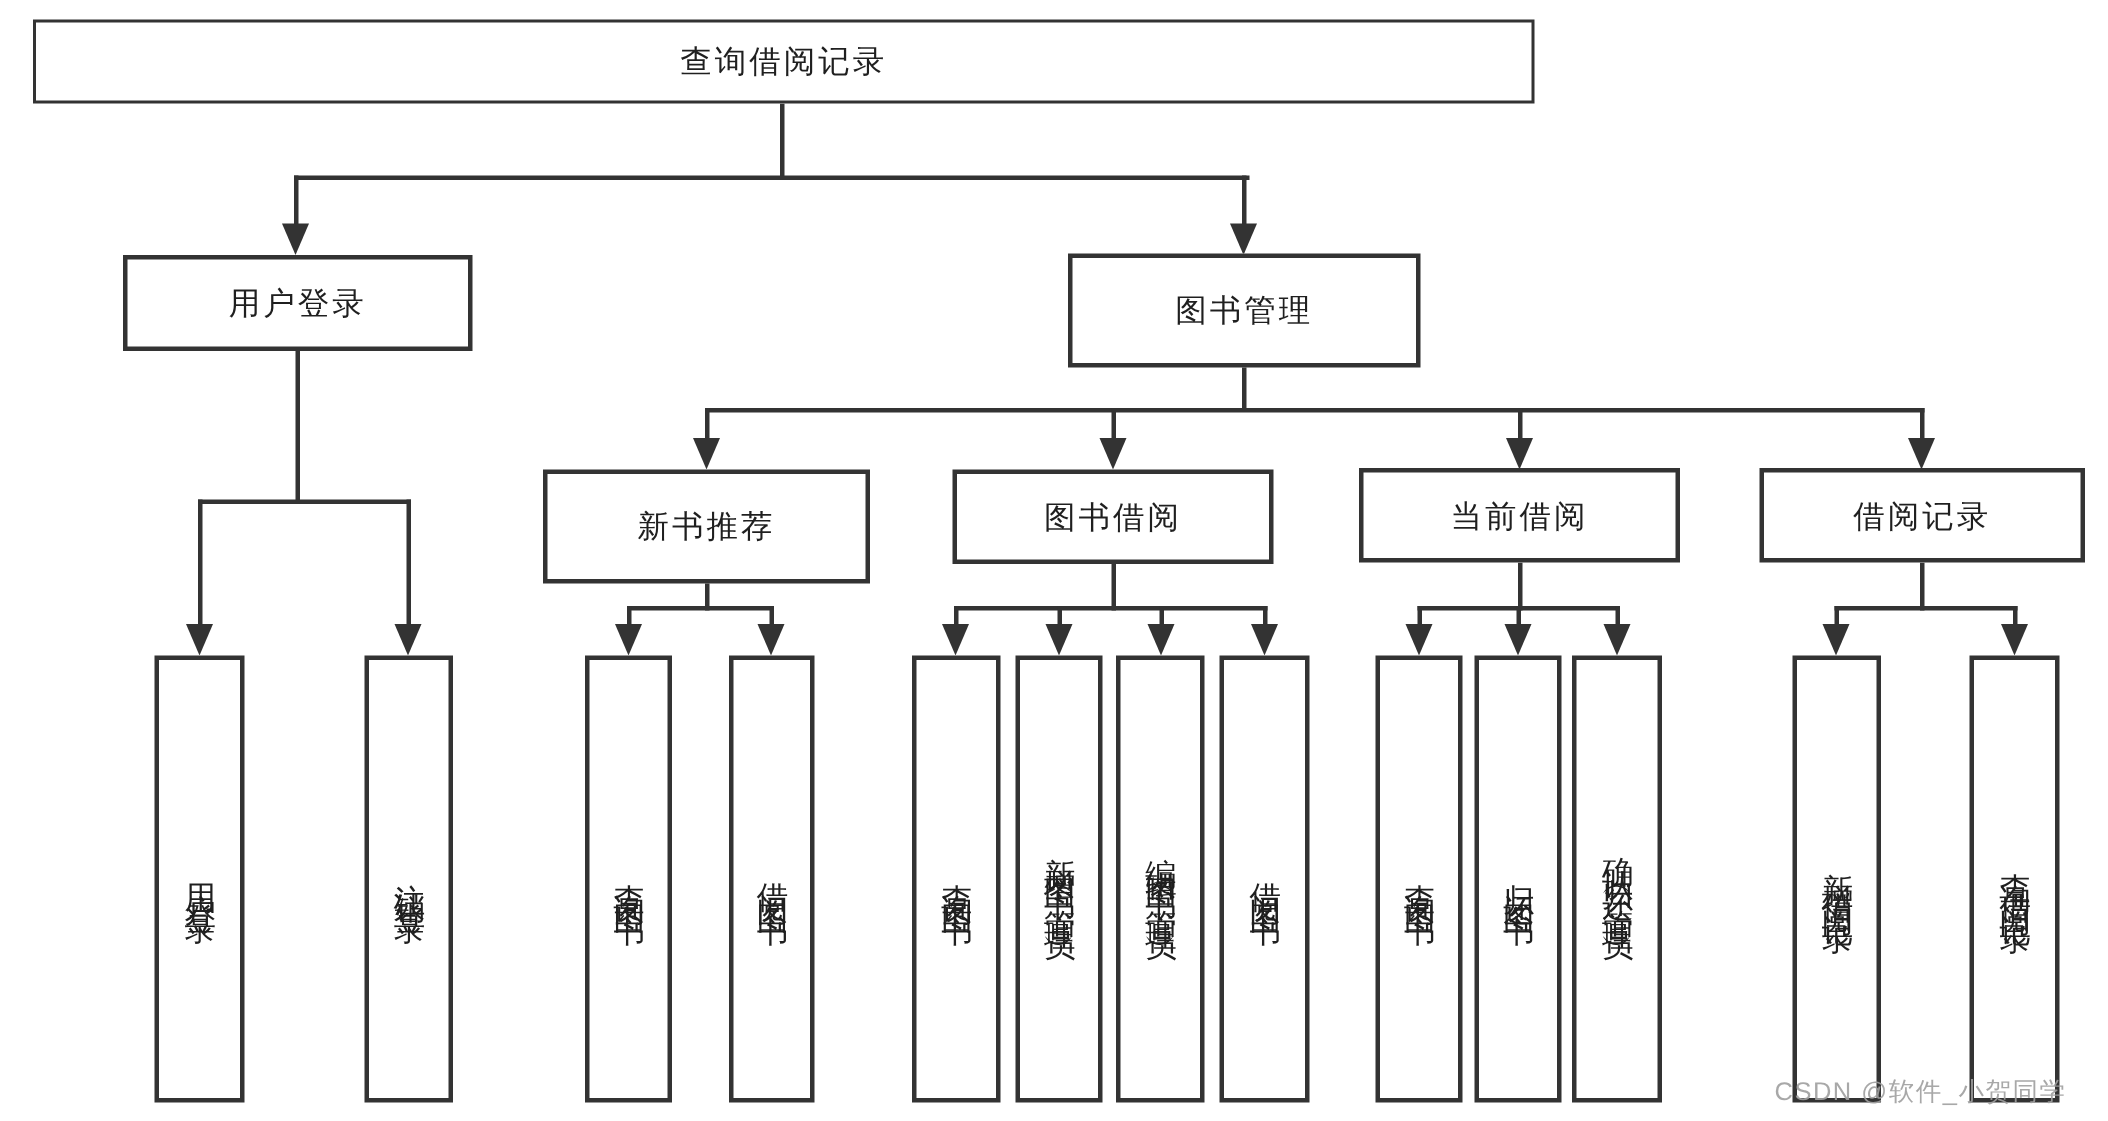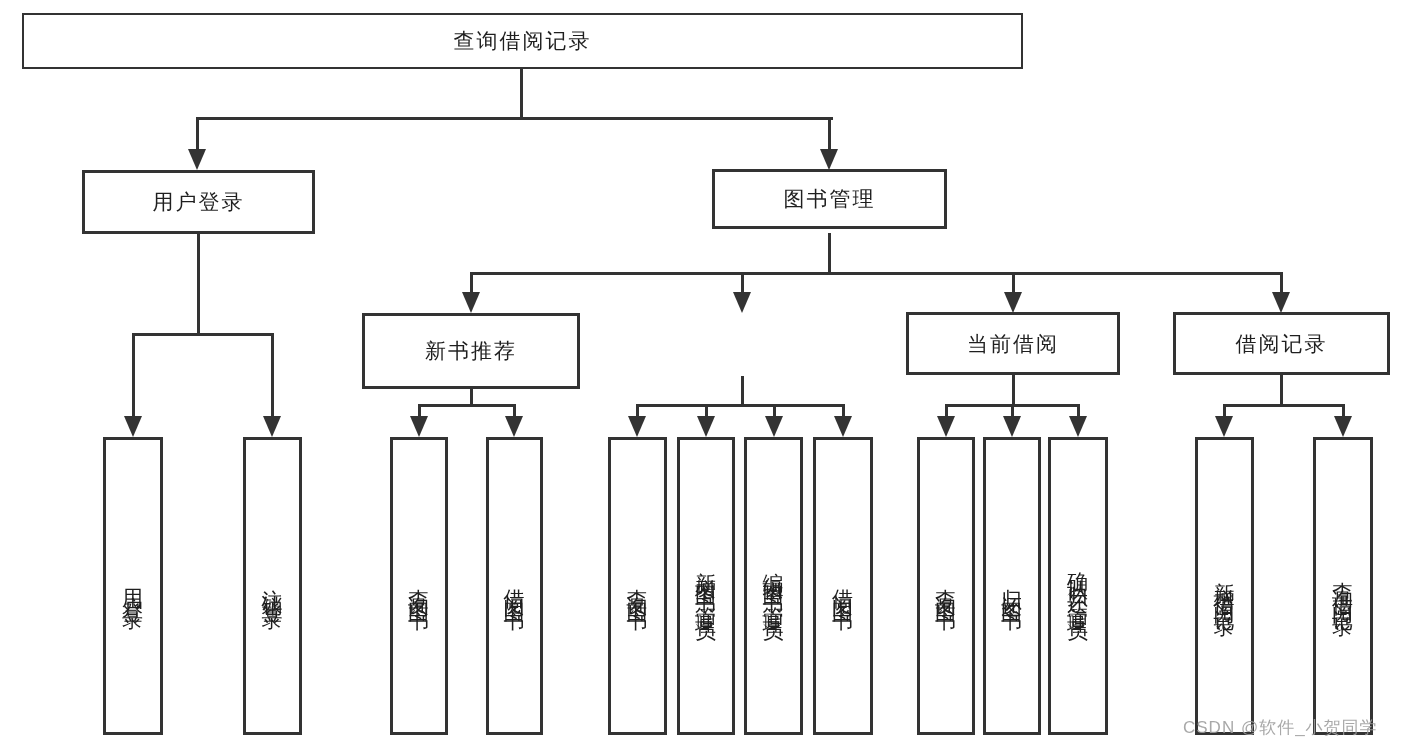--- a/index.html
+++ b/index.html
@@ -112,26 +112,29 @@
   <div class="arrow" style="left:1215px; top:416px;"></div>
   <div class="arrow" style="left:1334px; top:416px;"></div>
 
   <div class="box h root" style="left:22px; top:13px; width:1001px; height:56px;">
     <span>查询借阅记录</span>
   </div>
 
   <div class="box h" style="left:82px; top:170px; width:233px; height:64px;">
     <span>用户登录</span>
   </div>
-  <div class="box h" style="left:712px; top:169px; width:235px; height:60px;">
+  <div class="box h" style="left:712px; top:169px; width:235px; height:76px;">
     <span>图书管理</span>
   </div>
 
   <div class="box h" style="left:362px; top:313px; width:218px; height:76px;">
     <span>新书推荐</span>
+  </div>
+  <div class="box h" style="left:635px; top:313px; width:214px; height:63px;">
+    <span>图书借阅</span>
   </div>
   <div class="box h" style="left:906px; top:312px; width:214px; height:63px;">
     <span>当前借阅</span>
   </div>
   <div class="box h" style="left:1173px; top:312px; width:217px; height:63px;">
     <span>借阅记录</span>
   </div>
 
   <div class="box v" style="left:103px; top:437px; width:60px; height:298px;">
     <span>用户登录</span>

